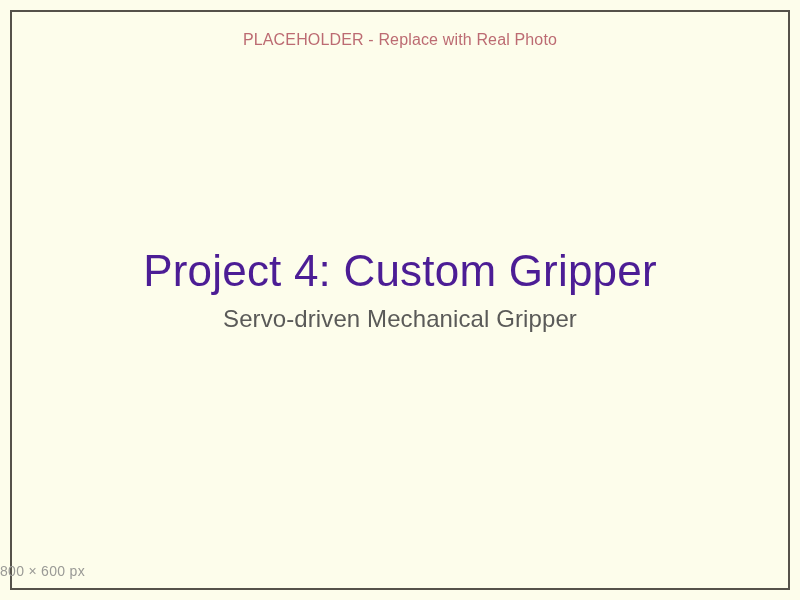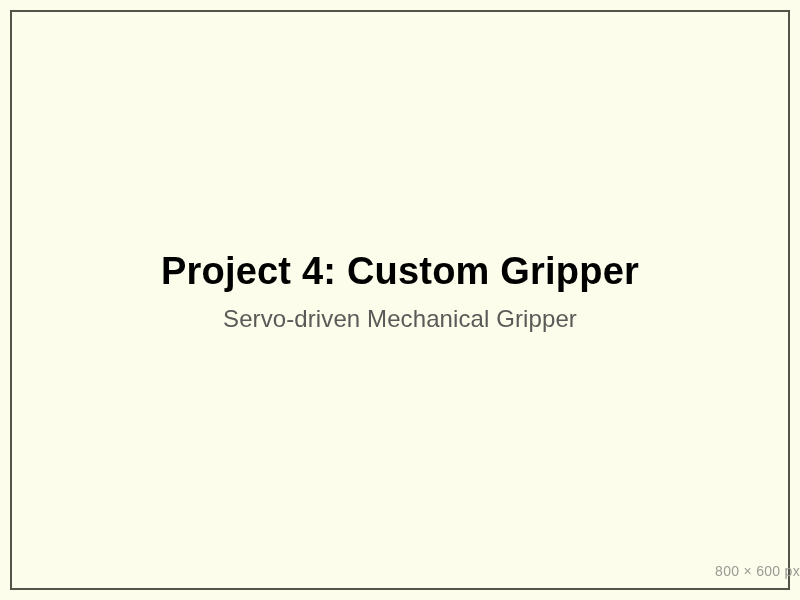--- a/index.html
+++ b/index.html
@@ -51,58 +51,59 @@
 
   #center-block {
     position: absolute;
     left: 0;
     right: 0;
     top: 243px;
     text-align: center;
   }
 
   #project-title {
-    font-size: 38px;
+    font-size: 44px;
     line-height: 56px;
-    font-weight: 700;
-    color: #000000;
+    font-weight: 400;
+    color: #4c1d95;
     letter-spacing: 0.2px;
     white-space: nowrap;
   }
 
   #project-subtitle {
     margin-top: 4px;
     font-size: 24px;
     line-height: 32px;
     font-weight: 400;
     color: #5a5a58;
     letter-spacing: 0.1px;
     white-space: nowrap;
   }
 
   #dimension-label {
     position: absolute;
     left: 0;
     right: 0;
     top: 561px;
-    text-align: right;
+    text-align: left;
     font-size: 14px;
     line-height: 20px;
     color: #9a9a96;
     letter-spacing: 0.3px;
     white-space: nowrap;
   }
 </style>
 </head>
 <body>
 
 <div id="placeholder-card">
 
   <div id="frame-border"></div>
 
+  <div id="placeholder-notice">PLACEHOLDER - Replace with Real Photo</div>
 
   <div id="center-block">
     <div id="project-title">Project 4: Custom Gripper</div>
     <div id="project-subtitle">Servo-driven Mechanical Gripper</div>
   </div>
 
   <div id="dimension-label">800 × 600 px</div>
 
 </div>
 

